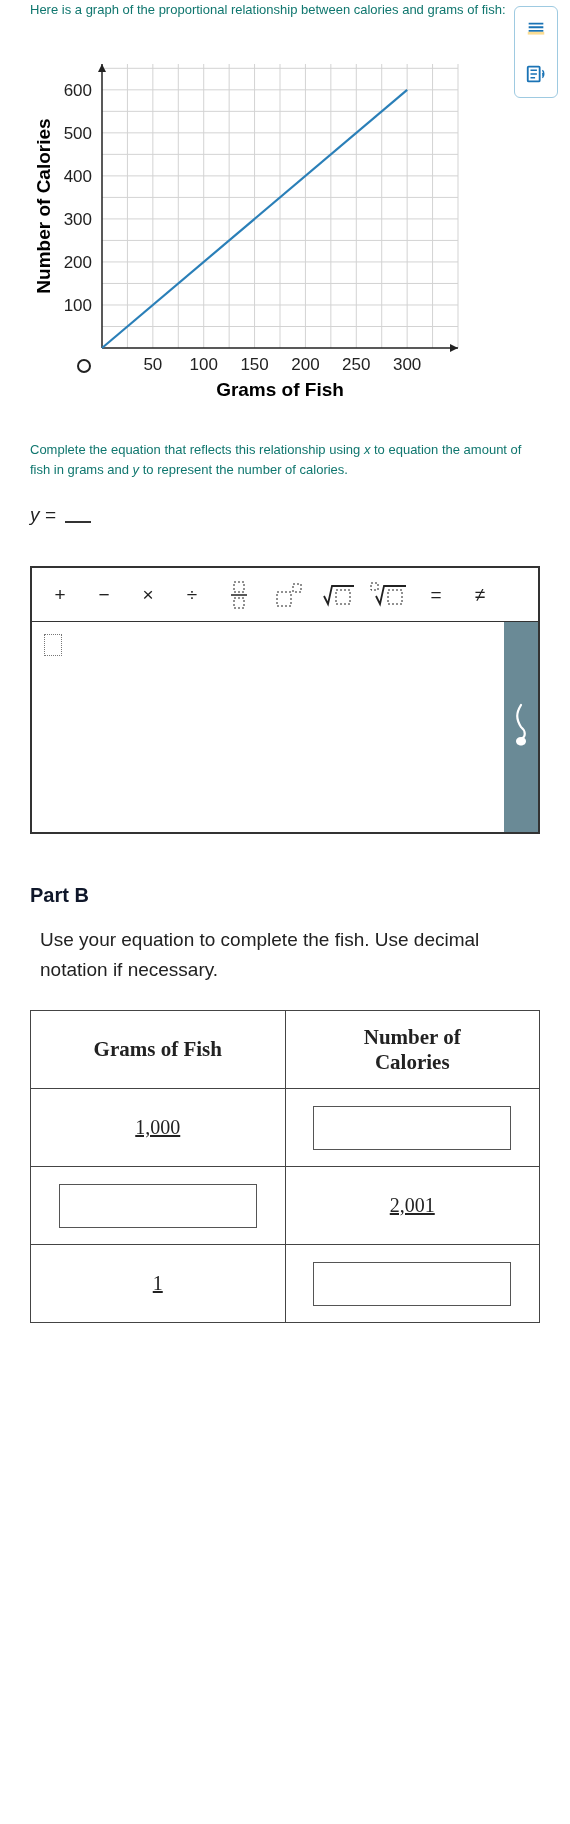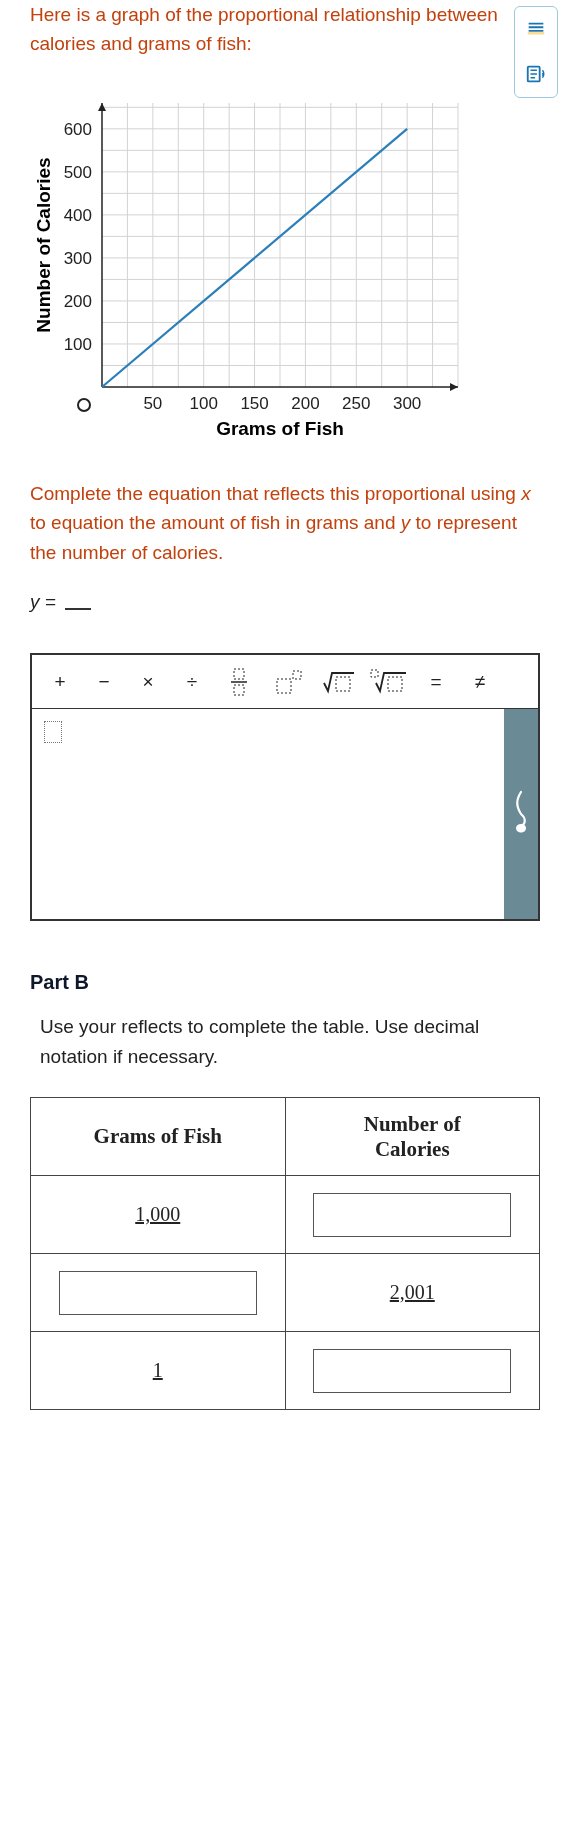--- a/index.html
+++ b/index.html
@@ -4,21 +4,21 @@
 <style>
   * { box-sizing: border-box; margin: 0; padding: 0; }
   body {
     font-family: -apple-system, BlinkMacSystemFont, "Segoe UI", Arial, sans-serif;
     width: 570px;
     background: #fff;
     color: #222;
     position: relative;
     padding: 0 30px 30px 30px;
   }
-  .problem-text { font-size: 19px; line-height: 1.55; color: #c2410c; }
+  .problem-text { font-size: 13px; line-height: 1.55; color: #0f766e; }
   .ital { font-style: italic; }
   .float-tools {
     position: absolute; right: 12px; top: 6px;
     display: flex; flex-direction: column; gap: 10px;
     border: 1px solid #9ecae1; border-radius: 6px;
     padding: 6px 4px; background: #fff;
   }
   .tool-btn {
     width: 34px; height: 34px; display: flex; align-items: center; justify-content: center;
     color: #1a73b5; cursor: pointer;
@@ -140,21 +140,21 @@
       <text x="62" y="88.84848484848484" text-anchor="end" class="tick-label">500</text>
       <text x="62" y="45.81818181818181" text-anchor="end" class="tick-label">600</text>
       <circle cx="54" cy="316" r="6" class="origin-dot"></circle>
       <line x1="72" y1="298" x2="377.1428571428571" y2="39.81818181818181" class="data-line"></line>
       <text x="250" y="346" text-anchor="middle" class="axis-title">Grams of Fish</text>
       <text x="0" y="0" text-anchor="middle" class="axis-title" transform="translate(20,156) rotate(-90)">Number of Calories</text>
     </svg>
 </div>
 
 <p class="problem-text">
-  <span>Complete the equation that reflects this proportional using </span><span class="ital">x</span><span> to equation the amount of fish in grams and </span><span class="ital">y</span><span> to represent the number of calories.</span>
+  <span>Complete the equation that reflects this relationship using </span><span class="ital">x</span><span> to equation the amount of fish in grams and </span><span class="ital">y</span><span> to represent the number of calories.</span>
 </p>
 
 <p class="eq-prompt">
   <span>y = </span><span class="eq-blank"></span>
 </p>
 
 <div class="math-editor">
   <div class="me-toolbar">
     <div class="me-btn">+</div>
     <div class="me-btn">−</div>
@@ -194,21 +194,21 @@
   </div>
   <div class="me-sidebar">
     <svg width="22" height="60" viewBox="0 0 22 60">
         <path d="M11 8c-5 8-5 14 0 22M11 30c5 4 5 10 0 12" fill="none" stroke="#fff" stroke-width="2.2" stroke-linecap="round"></path>
         <path d="M6 44c0 6 10 6 10 0 0-2-2-4-5-4s-5 2-5 4z" fill="#fff"></path>
       </svg>
   </div>
 </div>
 
 <h3 class="part-h">Part B</h3>
-<p class="partb-text">Use your reflects to complete the table. Use decimal notation if necessary.</p>
+<p class="partb-text">Use your equation to complete the fish. Use decimal notation if necessary.</p>
 
 <table class="atable">
   <thead>
     <tr>
       <th>Grams of Fish</th>
       <th>
         <span>Number of</span><br>
         <span>Calories</span>
       </th>
     </tr>

